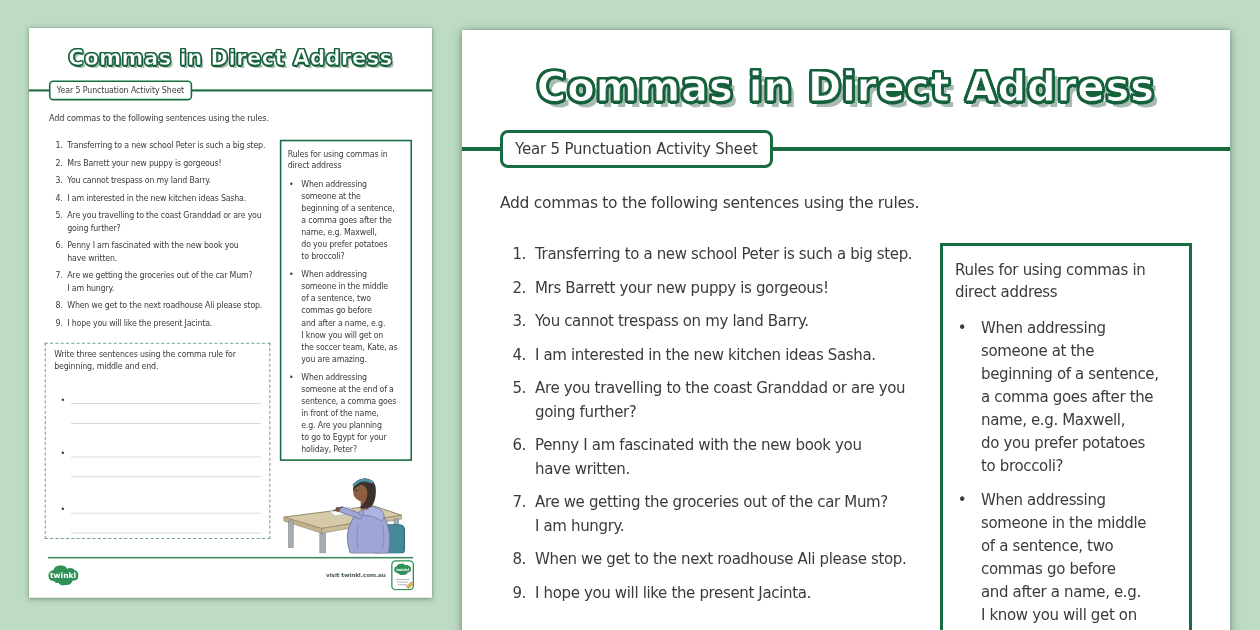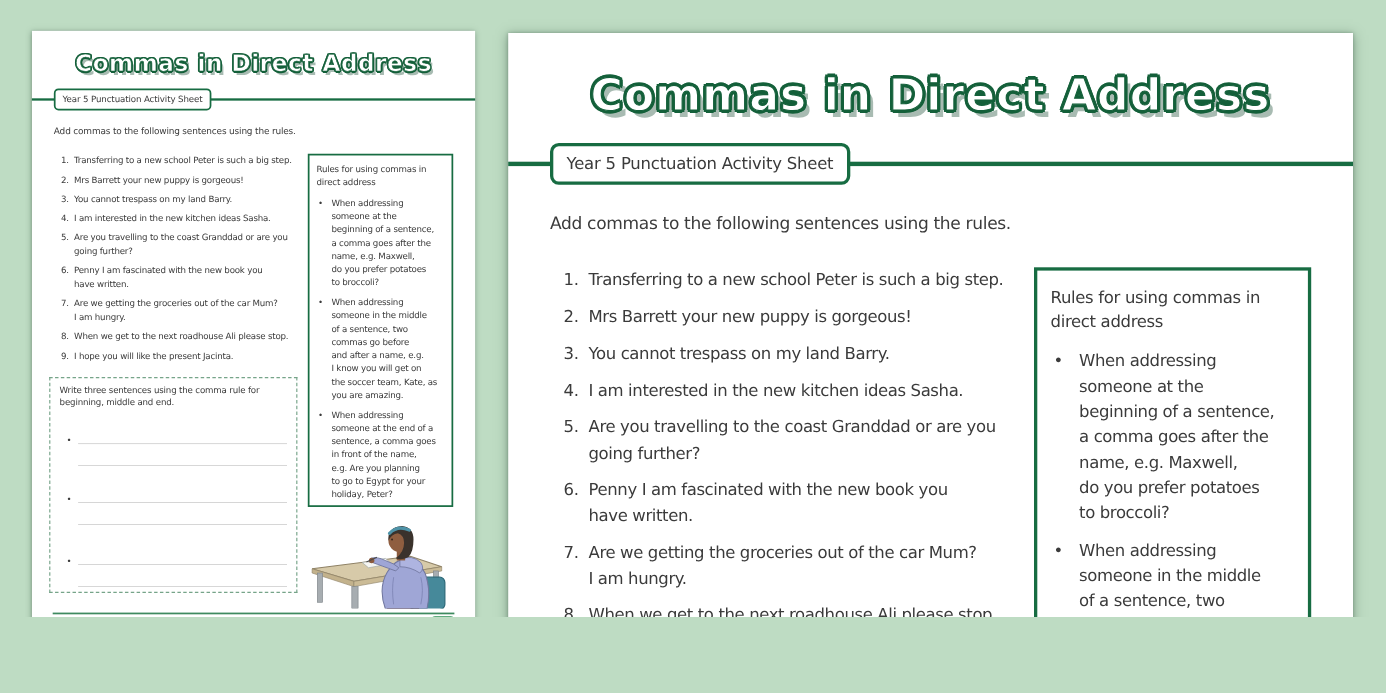--- a/index.html
+++ b/index.html
@@ -1,21 +1,21 @@
 <!DOCTYPE html>
 <html><head>
 <meta charset="utf-8">
 <style>
   html,body{margin:0;padding:0;}
   body{
     width:1260px;height:630px;overflow:hidden;position:relative;
     background:#bedcc3;
     font-family:"DejaVu Sans", sans-serif;
   }
-  .viewport{position:absolute;left:0;top:0;width:1260px;height:561px;overflow:hidden;}
+  .viewport{position:absolute;left:0;top:0;width:1260px;height:630px;overflow:hidden;}
 
   
   .sheet{
     position:relative;width:768px;height:1086px;background:#ffffff;color:#3b3b3b;
     box-shadow:0 2px 10px rgba(55,85,65,.5), 0 0 3px rgba(55,85,65,.35);
   }
   .sheet-holder{position:absolute;}
   .holder-small{left:29px;top:28px;width:404px;height:570px;}
   .holder-small .sheet{transform:scale(0.5247);transform-origin:0 0;}
   .holder-large{left:462px;top:30px;width:768px;height:600px;}

